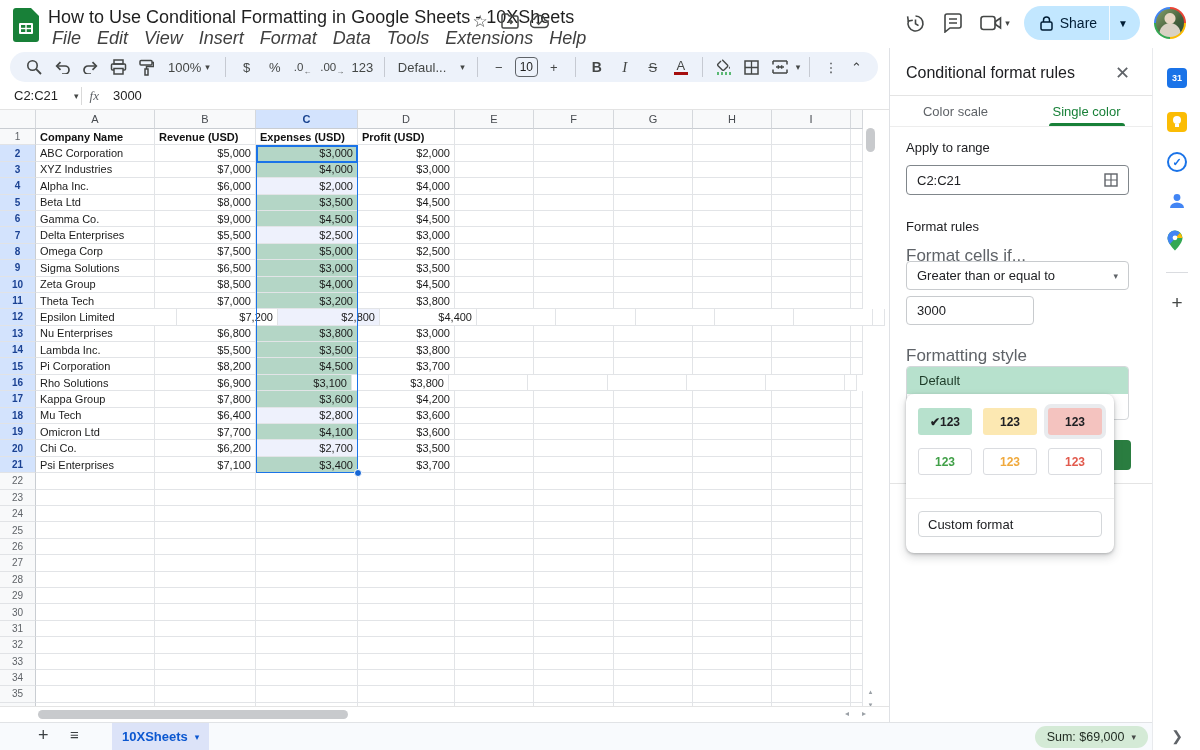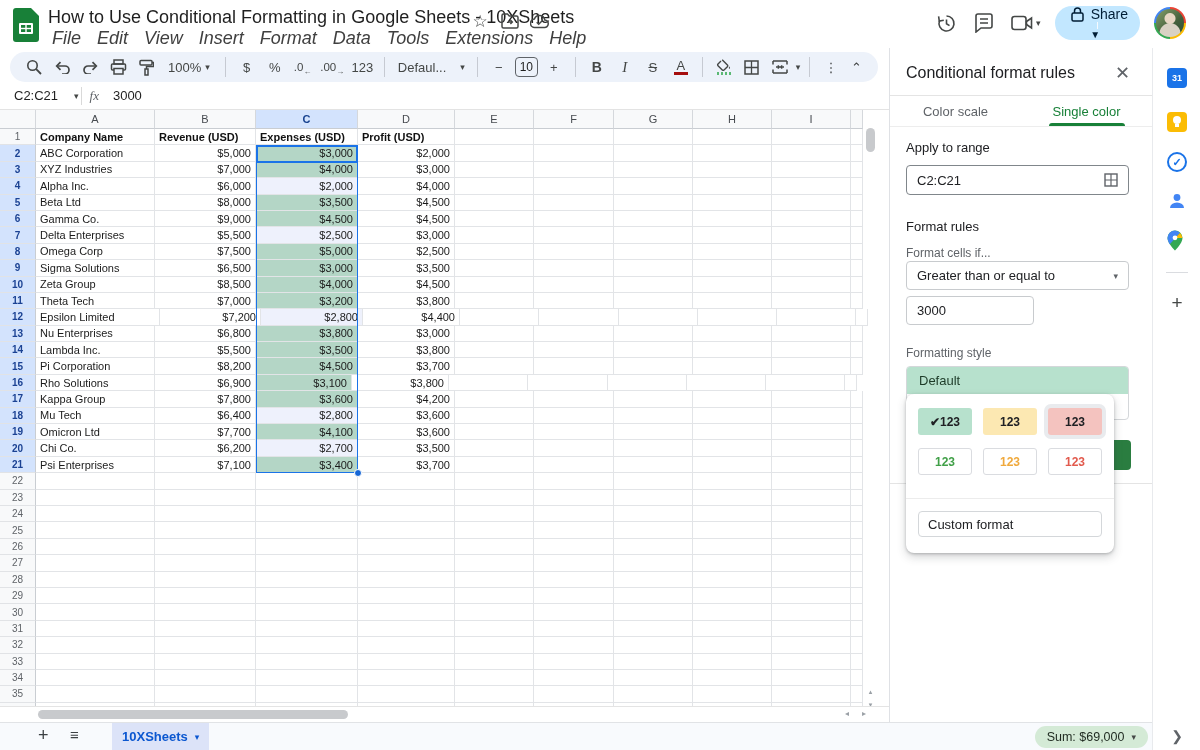--- a/index.html
+++ b/index.html
@@ -14,21 +14,21 @@
   .topbar { position:absolute; left:0; top:0; width:1200px; height:48px; background:#fff; }
   .logo { position:absolute; left:13px; top:8px; }
   .doc-title { position:absolute; left:48px; top:7px; font-size:18px; color:#1f1f1f; white-space:nowrap; }
   .title-icons { position:absolute; left:470px; top:11px; display:flex; gap:10px; align-items:center; color:#444746; }
   .title-icons .ticon { width:20px; height:20px; display:flex; align-items:center; justify-content:center; font-size:17px; color:#444746; cursor:pointer; }
   .menubar { position:absolute; left:44px; top:27px; display:flex; font-size:18px; color:#404040;font-style:italic; }
   .menubar .menu { padding:1px 8px; border-radius:8px; cursor:pointer; }
   .top-actions { position:absolute; right:0; top:6px; display:flex; align-items:center; gap:14px; }
   .action-ic { width:24px; height:24px; display:flex; align-items:center; justify-content:center; }
   .camera-group { display:flex; align-items:center; gap:2px; }
-  .share-btn { display:flex; align-items:center; height:34px; background:#c2e7ff; border-radius:17px; overflow:hidden; cursor:pointer;flex-direction:column; }
+  .share-btn { display:flex; align-items:center; height:34px; background:#c2e7ff; border-radius:17px; overflow:hidden; cursor:pointer; }
   .share-main { display:flex; align-items:center; gap:7px; padding:0 12px 0 16px; font-size:14px; font-weight:500; color:#001d35; }
   .share-div { width:1px; height:34px; background:#f6fafe; }
   .share-caret { padding:0 12px 0 8px; font-size:10px; color:#001d35; }
   .avatar-ring { width:32px; height:32px; border-radius:50%; padding:2px; margin-right:14px;
     background:conic-gradient(#ea4335 0 25%, #fbbc04 25% 50%, #34a853 50% 75%, #4285f4 75% 100%); }
   .avatar { width:28px; height:28px; border-radius:50%;
     background:
       radial-gradient(circle at 50% 34%, #e7d7c4 0 5px, rgba(0,0,0,0) 6px),
       radial-gradient(circle at 50% 88%, #d9d2c4 0 10px, rgba(0,0,0,0) 11px),
       linear-gradient(135deg,#86a06b,#44603c 60%,#2f4a33); }
@@ -98,21 +98,21 @@
   
   .panel { position:absolute; left:889px; top:48px; width:263px; height:674px; background:#fff; border-left:1px solid #dfe1e5; }
   .panel-title { position:absolute; left:16px; top:16px; font-size:16px; color:#202124; }
   .panel-close { position:absolute; right:22px; top:14px; font-size:18px; color:#5f6368; cursor:pointer; }
   .panel-div1 { position:absolute; left:0; top:47px; width:100%; height:1px; background:#e4e4e4; }
   .tabs { position:absolute; left:0; top:48px; width:100%; height:31px; display:flex; border-bottom:1px solid #ededed; }
   .tab { flex:1; display:flex; align-items:center; justify-content:center; font-size:13px; color:#5f6368; cursor:pointer; position:relative; }
   .tab.active { color:#188038; font-weight:500; }
   .tab.active::after { content:""; position:absolute; left:50%; transform:translateX(-50%); bottom:0; width:76px; height:3px; background:#188038; border-radius:3px 3px 0 0; }
   .p-label { position:absolute; left:16px; font-size:13px; font-weight:500; color:#202124; }
-  .p-sublabel { position:absolute; left:16px; font-size:12px; color:#5f6368; }
+  .p-sublabel { position:absolute; left:16px; font-size:17px; color:#5f6368; }
   .p-box { position:absolute; left:16px; width:223px; height:30px; border:1px solid #80868b; border-radius:4px;
     display:flex; align-items:center; padding:0 10px; font-size:13px; color:#202124; background:#fff; }
   .p-box.light { border-color:#c8cbce; }
   .p-box .grow { flex:1; }
   .gridpick-ic { color:#5f6368; }
   .dd-caret { font-size:9px; color:#5f6368; }
   .style-box { position:absolute; left:16px; top:318px; width:223px; height:54px; border:1px solid #d4d7da; border-radius:4px; overflow:hidden; background:#fff; }
   .style-default-bar { height:27px; background:#b7e1cd; display:flex; align-items:center; padding:0 12px; font-size:13px; font-weight:500; color:#1d3b28; cursor:pointer; }
   .done-btn { position:absolute; left:171px; top:392px; width:70px; height:30px; background:#2a7d40; border-radius:4px; z-index:1; cursor:pointer; }
   .panel-div2 { position:absolute; left:0; top:435px; width:100%; height:1px; background:#e4e4e4; }
@@ -490,21 +490,21 @@
         <div class="cell right" style="width: 97px;">$3,800</div>
         <div class="cell" style="width: 79px;"></div>
         <div class="cell" style="width: 80px;"></div>
         <div class="cell" style="width: 79px;"></div>
         <div class="cell" style="width: 79px;"></div>
         <div class="cell" style="width: 79px;"></div>
         <div class="cell" style="width: 12px;"></div>
       </div>
       <div class="g-row">
         <div class="rowhdr sel" style="width: 36px;">12</div>
-        <div class="cell" style="width: 124px; text-align: center;">Epsilon Limited</div>
+        <div class="cell" style="width: 141px; text-align: center;">Epsilon Limited</div>
         <div class="cell right" style="width: 101px;">$7,200</div>
         <div class="cell right tint" style="width: 102px;">$2,800</div>
         <div class="cell right" style="width: 97px;">$4,400</div>
         <div class="cell" style="width: 79px;"></div>
         <div class="cell" style="width: 80px;"></div>
         <div class="cell" style="width: 79px;"></div>
         <div class="cell" style="width: 79px;"></div>
         <div class="cell" style="width: 79px;"></div>
         <div class="cell" style="width: 12px;"></div>
       </div>

